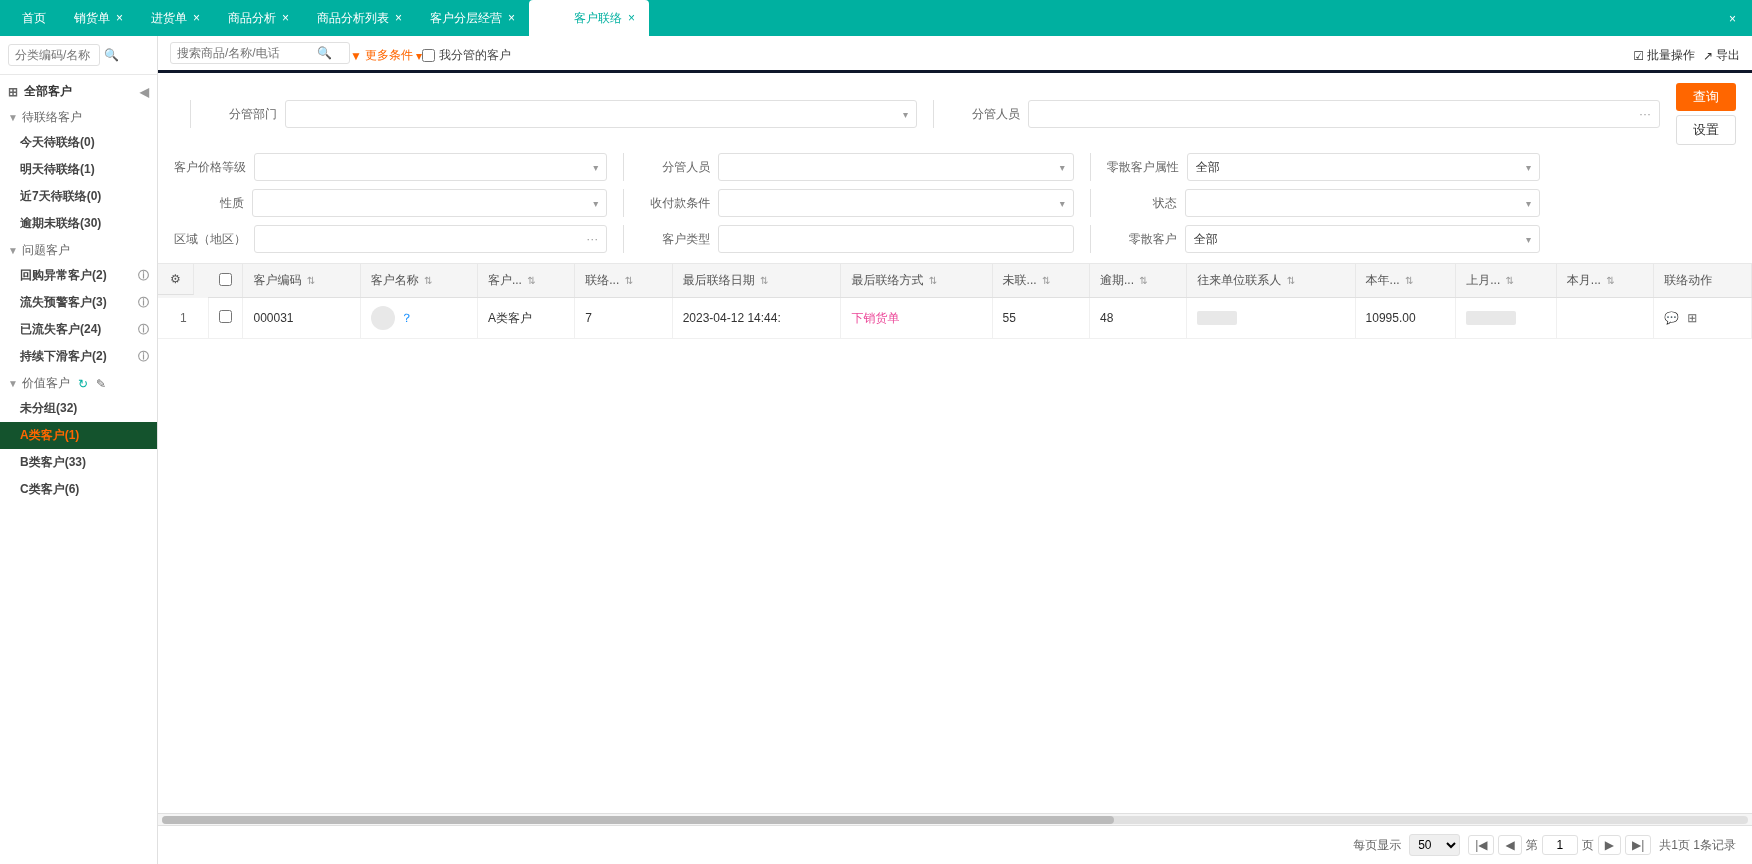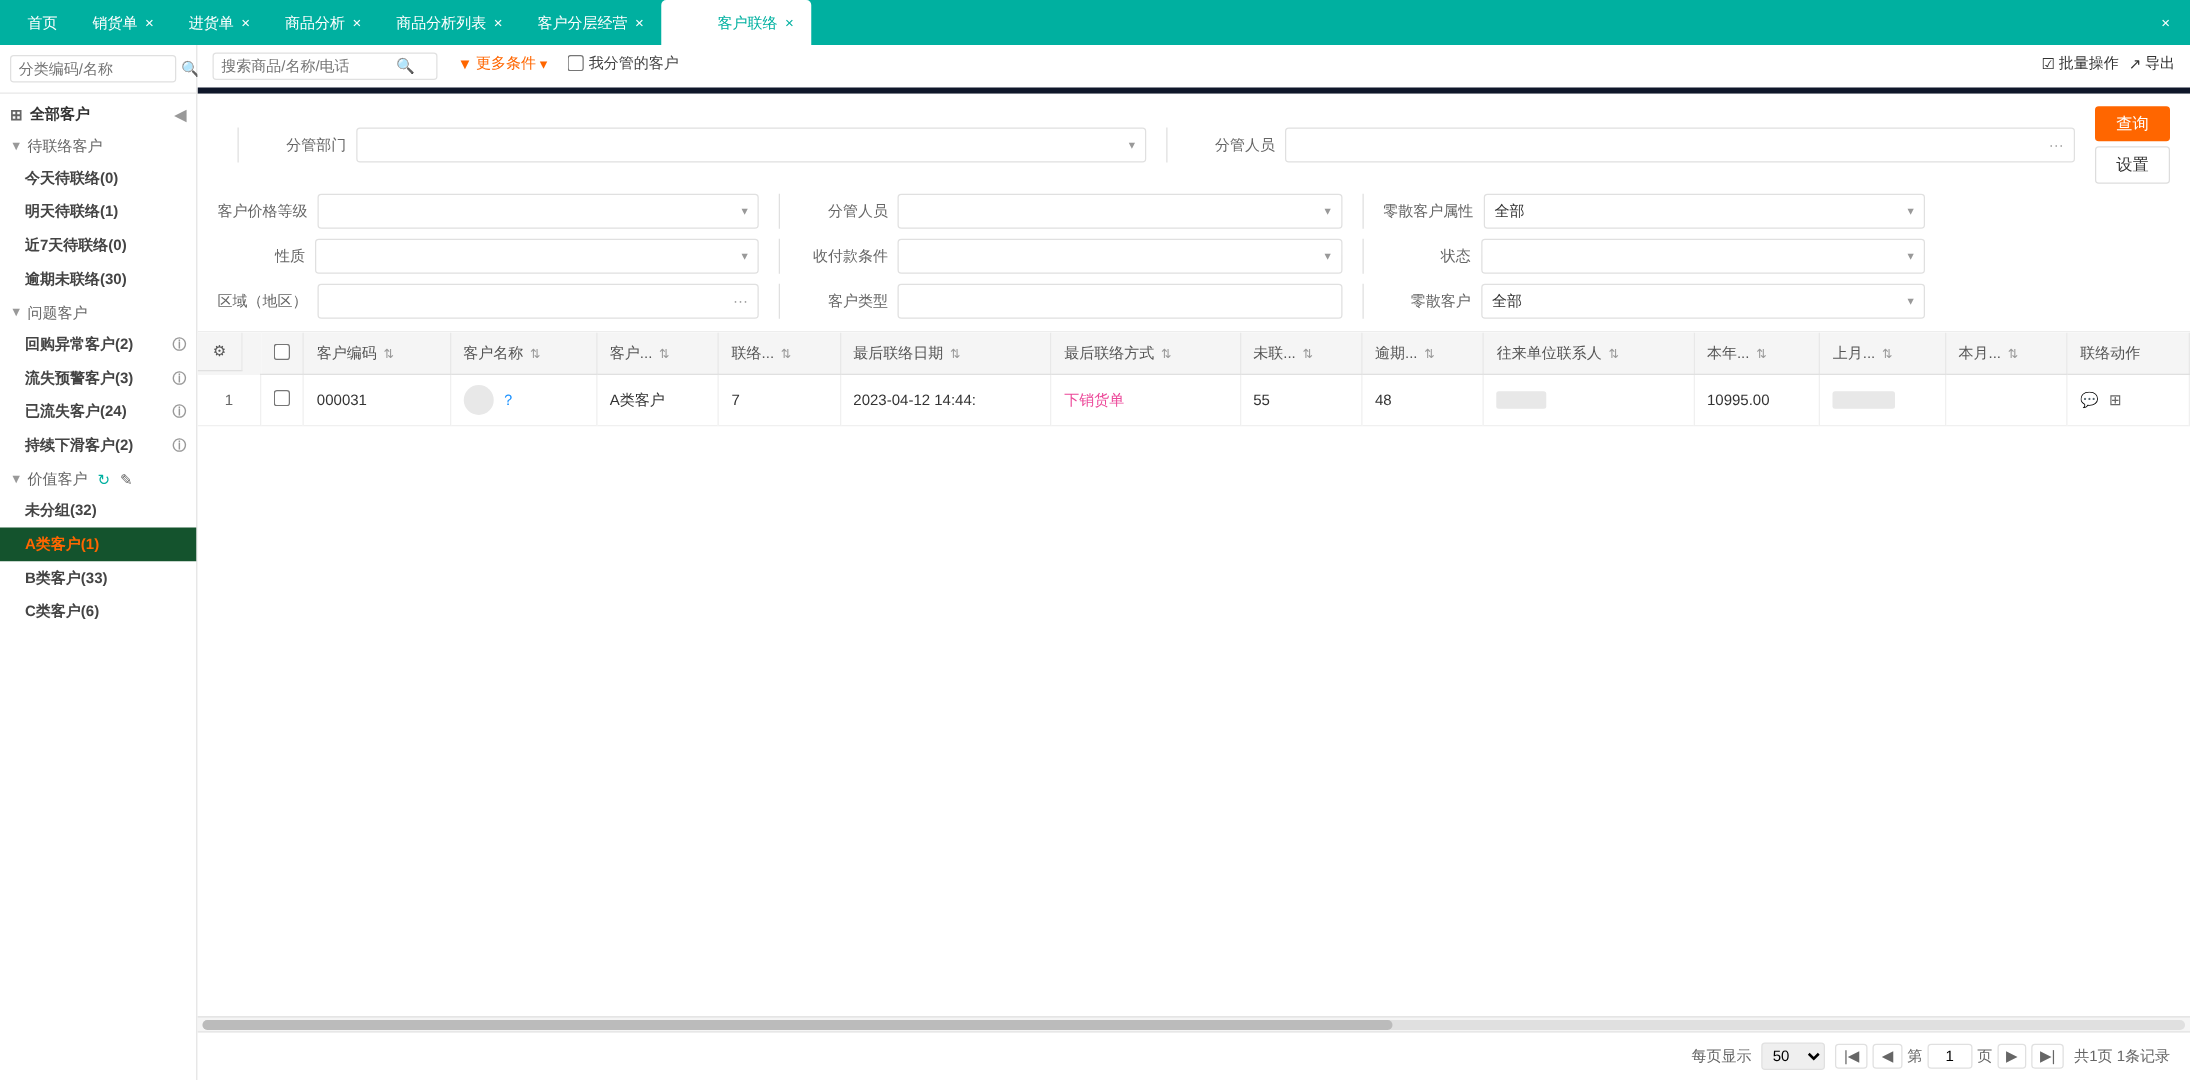--- a/index.html
+++ b/index.html
@@ -67,21 +67,21 @@
       padding: 8px;
       display: flex;
       align-items: center;
       border-bottom: 1px solid #e8e8e8;
     }
     .sidebar-search input {
       border: 1px solid #e0e0e0;
       border-radius: 3px;
       padding: 3px 6px;
       font-size: 12px;
-      width: 133px;
+      width: 92px;
       outline: none;
       color: #999;
     }
     .sidebar-search .search-icon {
       margin-left: 4px;
       color: #00b0a0;
       cursor: pointer;
     }
     .sidebar-section {
       padding: 0;
@@ -142,23 +142,23 @@
       flex-direction: column;
       background: #f5f5f5;
       overflow: hidden;
     }
 
     
     .filter-bar {
       background: #fff;
       padding: 6px 12px;
       display: flex;
-      align-items: flex-start;
-      gap: 16px;
-      border-bottom: 5px solid #0f172a;
+      align-items: flex-end;
+      gap: 0;
+      border-bottom: 3px solid #0f172a;
     }
     .filter-search {
       display: flex;
       align-items: center;
       border: 1px solid #e0e0e0;
       border-radius: 3px;
       padding: 3px 6px;
       width: 180px;
     }
     .filter-search input {

